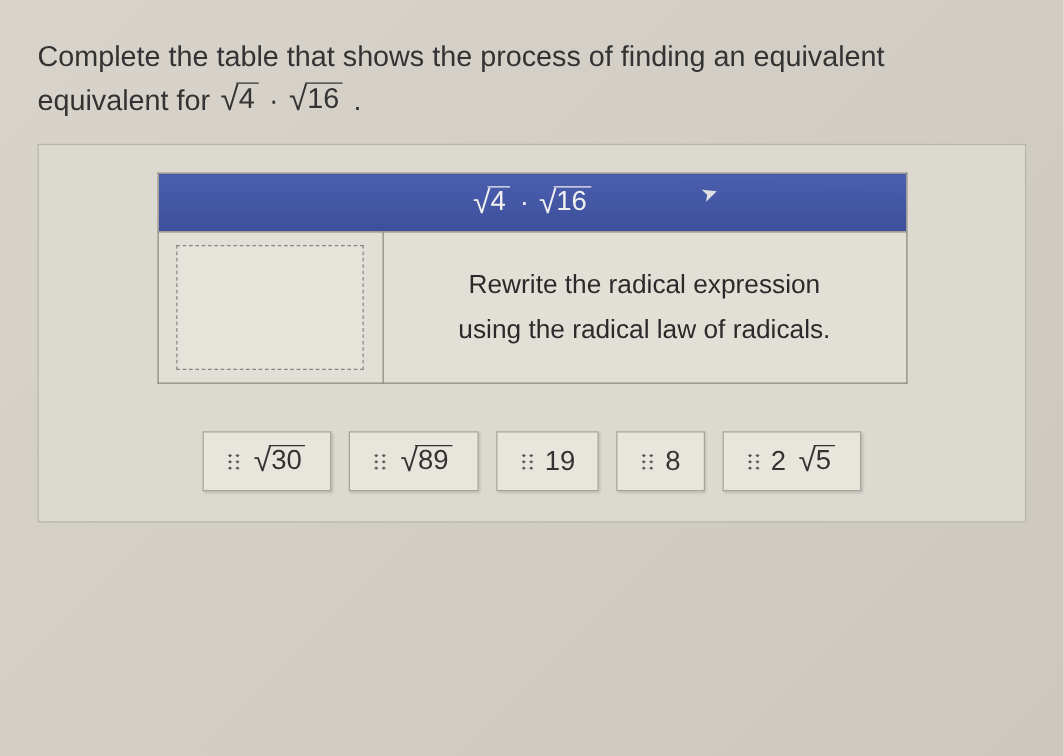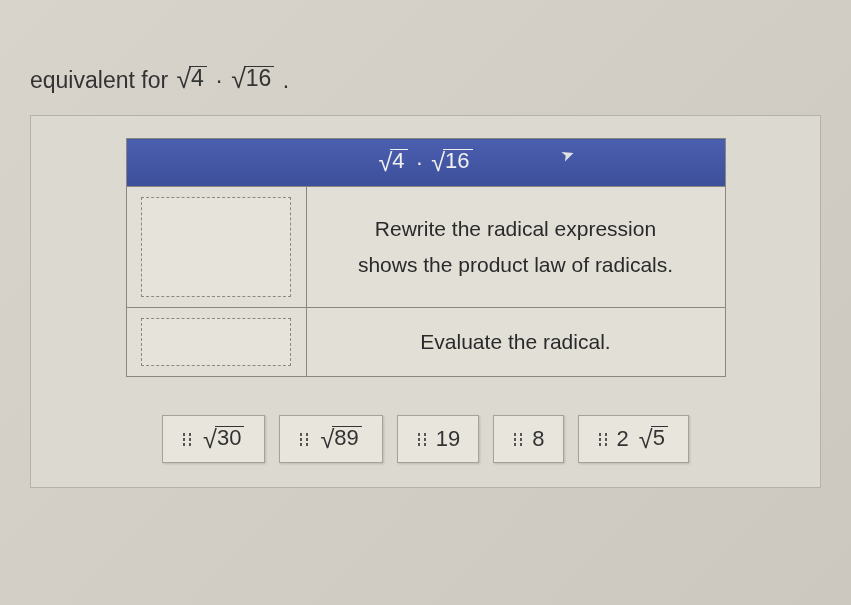--- a/index.html
+++ b/index.html
@@ -118,21 +118,21 @@
       inset: 0;
       background-image: radial-gradient(circle, #555 1.2px, transparent 1.3px);
       background-size: 6px 5px;
       background-position: 0 0;
     }
   </style>
 </head>
 <body>
 
 <div class="prompt">
-  <br>
+  <span>Complete the table that shows the process of finding an equivalent</span><br>
   <span>equivalent for </span>
   <span class="expr-inline">
     <span class="sqrt-wrap">
       <span class="sqrt-sym">√</span>
         <span class="sqrt-arg">4</span>
     </span>
     <span>·</span>
     <span class="sqrt-wrap">
       <span class="sqrt-sym">√</span>
         <span class="sqrt-arg">16</span>
@@ -159,29 +159,21 @@
         </span>
         <span class="cursor-arrow">➤</span>
       </td>
     </tr>
     <tr>
       <td class="drop-col">
         <div class="drop-zone double"></div>
       </td>
       <td class="desc-col">
         <span>Rewrite the radical expression</span><br>
-        <span>shows the product law of radicals.</span>
-      </td>
-    </tr>
-    <tr>
-      <td class="drop-col">
-        <div class="drop-zone"></div>
-      </td>
-      <td class="desc-col">
-        <span>Evaluate the radical.</span>
+        <span>using the radical law of radicals.</span>
       </td>
     </tr>
   </tbody>
     </table>
 
   <div class="tiles">
 
     <div class="tile">
       <span class="drag-handle"></span>
       <span class="sqrt-wrap">

